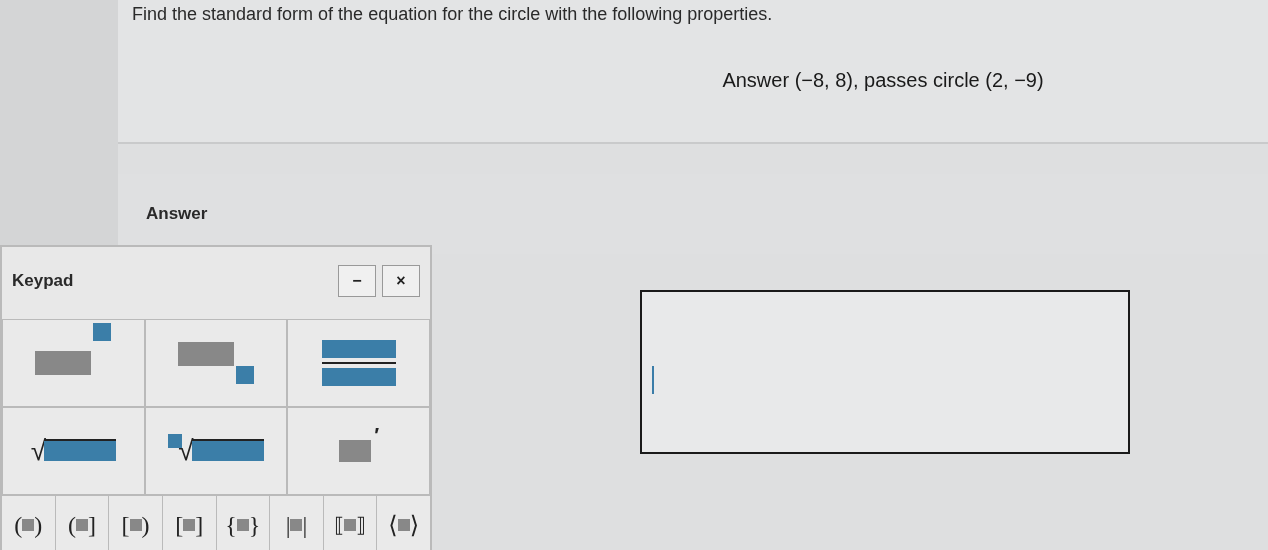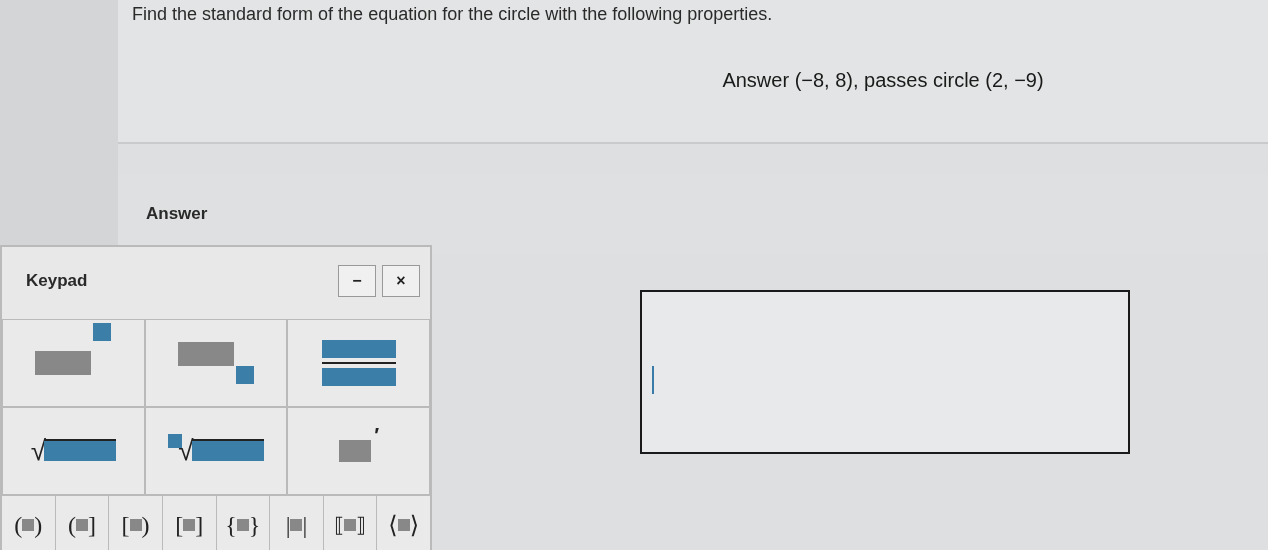--- a/index.html
+++ b/index.html
@@ -7,21 +7,21 @@
 .left-shade { position: absolute; left: 0; top: 0; width: 118px; height: 245px; background: #d4d5d6; }
 .question-area { position: absolute; left: 118px; top: 0; right: 0; padding: 4px 14px 50px 14px; background: #e3e4e5; border-bottom: 2px solid #c9cacb; }
 .question-text { color: #2a2a2a; font-size: 18px; margin-bottom: 44px; }
 .question-detail { color: #1a1a1a; font-size: 20px; text-align: center; padding-left: 380px; }
 .question-detail .math { font-family: Liberation Sans, sans-serif; }
 .answer-area { position: absolute; left: 118px; top: 174px; right: 0; padding: 30px 14px; background: #dfe0e1; }
 .answer-label { font-weight: bold; color: #2a2a2a; font-size: 17px; margin-left: 14px; }
 .answer-input { position: absolute; left: 640px; top: 290px; width: 490px; height: 164px; background: #e8e9ea; border: 2px solid #1a1a1a; padding: 8px; }
 .cursor { position: absolute; left: 10px; top: 74px; width: 2px; height: 28px; background: #3a7ca8; }
 .keypad { position: absolute; left: 0; top: 245px; width: 432px; background: #e8e8e8; border: 2px solid #bababa; }
-.keypad-header { display: flex; justify-content: space-between; align-items: center; padding: 18px 10px 22px 24px; }
+.keypad-header { display: flex; justify-content: space-between; align-items: center; padding: 18px 10px 22px 10px; }
 .keypad-title { font-weight: bold; font-size: 17px; color: #2a2a2a; }
 .keypad-controls { display: flex; gap: 6px; }
 .kbtn { width: 38px; height: 32px; background: #f0f0f0; border: 1px solid #999; display: flex; align-items: center; justify-content: center; font-weight: bold; font-size: 16px; cursor: pointer; color: #222; }
 .keypad-grid { display: grid; grid-template-columns: repeat(3, 1fr); }
 .kcell { height: 88px; border: 1px solid #bababa; display: flex; align-items: center; justify-content: center; background: #eaeaea; cursor: pointer; }
 .placeholder-gray { background: #888; }
 .placeholder-blue { background: #3b7ea8; }
 .exp-base { width: 56px; height: 24px; }
 .exp-sup { width: 18px; height: 18px; margin-left: 2px; margin-top: -28px; }
 .sub-base { width: 56px; height: 24px; }

